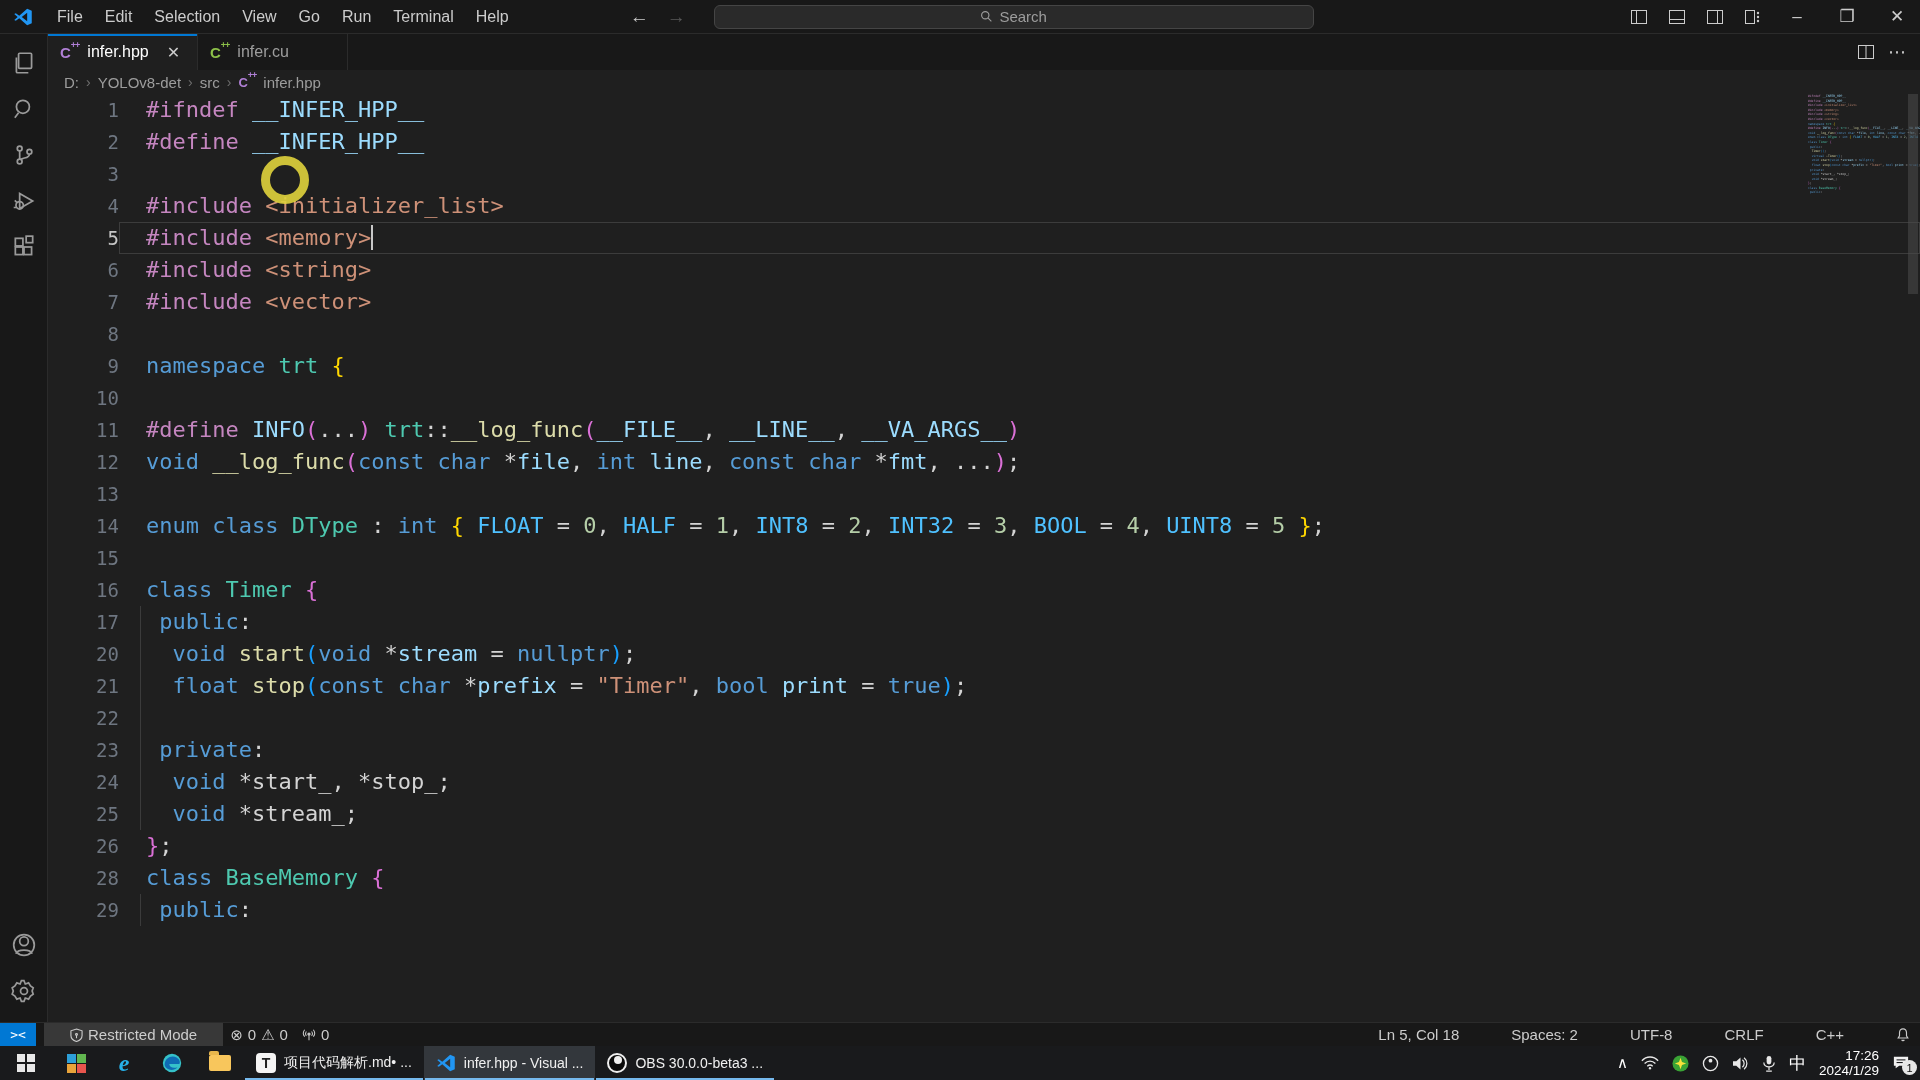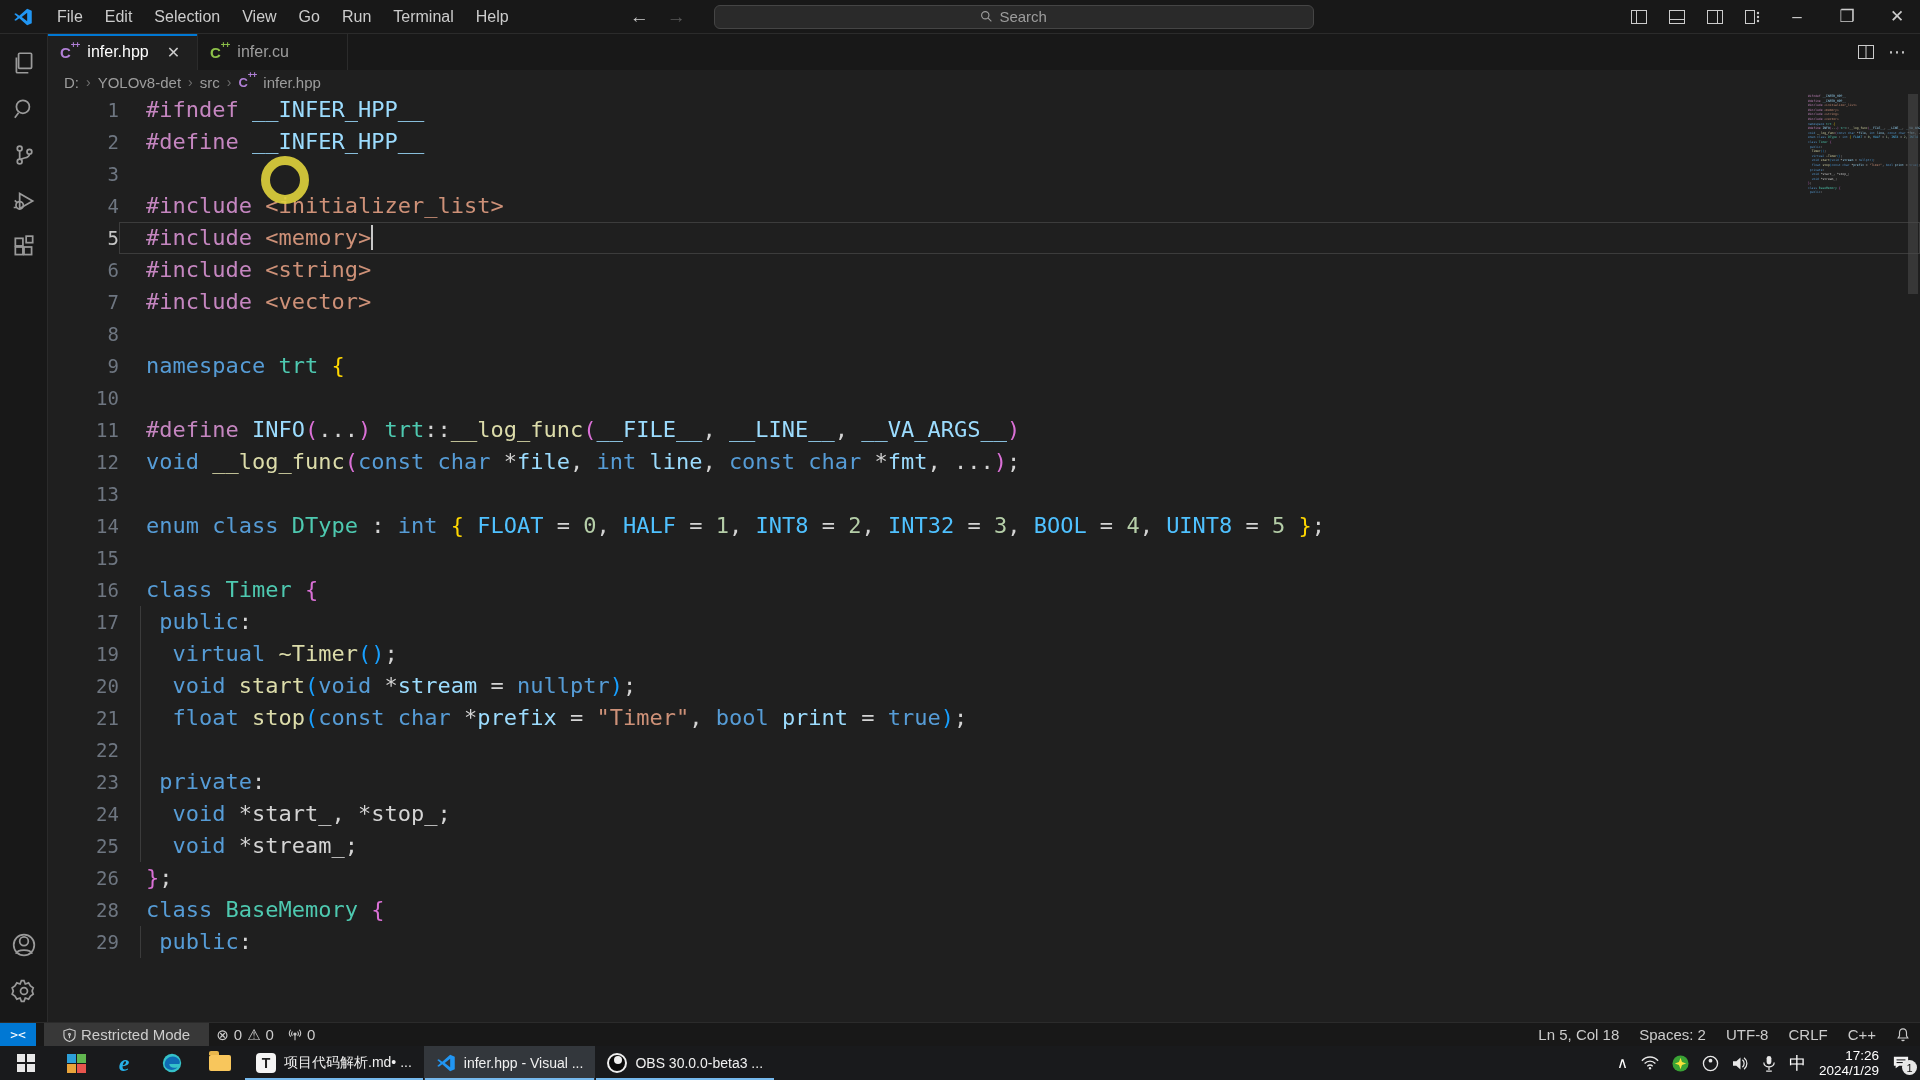--- a/index.html
+++ b/index.html
@@ -64,22 +64,22 @@
   .mml { white-space:pre; font:3px/4.6px "DejaVu Sans Mono", monospace; opacity:.9; }
   .scrollbar { position:absolute; top:0; right:0; width:14px; bottom:0; }
   .scroll-slider { position:absolute; top:0; right:2px; width:10px; height:200px; background:#4a4a4a; opacity:.55; }
 
   
   .statusbar { height:24px; flex:0 0 24px; background:#181818; border-top:1px solid #2b2b2b;
                display:flex; align-items:center; color:#cccccc; font-size:15px; }
   .remote-badge { width:36px; height:24px; background:#0078d4; color:#fff; display:flex;
                   align-items:center; justify-content:center; font:13px "DejaVu Sans Mono", monospace; }
   .sb-item { display:flex; align-items:center; gap:5px; padding:0 7px; height:24px; }
-  .restricted { background:rgba(255,255,255,.14); margin-left:8px; padding:0 19px;justify-content:space-between; }
-  .sb-right { margin-left:auto; display:flex; align-items:center; }
+  .restricted { background:rgba(255,255,255,.14); margin-left:8px; padding:0 26px;justify-content:space-between; }
+  .sb-right { margin-left:auto; display:flex; align-items:center;gap:32px; }
   .sb-right .sb-item { padding:0 10px; }
 
   
   .taskbar { height:34px; flex:0 0 34px; background:#191a1c; display:flex; align-items:stretch; color:#fff; }
   .tb-start { width:52px; display:flex; align-items:center; justify-content:center; }
   .win-logo { display:grid; grid-template-columns:8px 8px; grid-template-rows:8px 8px; gap:1.5px; }
   .win-logo div { background:#e8e8e8; }
   .tb-search { width:295px; border:1px solid #8c8c8c; background:#1d1f23; display:flex; align-items:center;
                gap:10px; padding-left:12px; font-size:15px; color:#e8e8e8; margin:1px 6px 1px 0; }
   .tb-icon { width:48px; display:flex; align-items:center; justify-content:center; font-size:20px; }
@@ -320,24 +320,20 @@
             </div>
             <div class="cl">
               <span class="ln">16</span>
               <span class="ct"><span style="color: rgb(86, 156, 214);">class</span><span style="color: rgb(212, 212, 212);"> </span><span style="color: rgb(78, 201, 176);">Timer</span><span style="color: rgb(212, 212, 212);"> </span><span style="color: rgb(218, 112, 214);">{</span></span>
             </div>
             <div class="cl">
               <span class="ln">17</span>
               <span class="ct"><span class="guide"></span><span style="color: rgb(212, 212, 212);"> </span><span style="color: rgb(86, 156, 214);">public</span><span style="color: rgb(212, 212, 212);">:</span></span>
             </div>
             <div class="cl">
-              <span class="ln">19</span>
-              <span class="ct"><span class="guide"></span><span style="color: rgb(212, 212, 212);">  </span><span style="color: rgb(86, 156, 214);">virtual</span><span style="color: rgb(212, 212, 212);"> </span><span style="color: rgb(220, 220, 170);">~Timer</span><span style="color: rgb(23, 159, 255);">()</span><span style="color: rgb(212, 212, 212);">;</span></span>
-            </div>
-            <div class="cl">
               <span class="ln">20</span>
               <span class="ct"><span class="guide"></span><span style="color: rgb(212, 212, 212);">  </span><span style="color: rgb(86, 156, 214);">void</span><span style="color: rgb(212, 212, 212);"> </span><span style="color: rgb(220, 220, 170);">start</span><span style="color: rgb(23, 159, 255);">(</span><span style="color: rgb(86, 156, 214);">void</span><span style="color: rgb(212, 212, 212);"> *</span><span style="color: rgb(156, 220, 254);">stream</span><span style="color: rgb(212, 212, 212);"> = </span><span style="color: rgb(86, 156, 214);">nullptr</span><span style="color: rgb(23, 159, 255);">)</span><span style="color: rgb(212, 212, 212);">;</span></span>
             </div>
             <div class="cl">
               <span class="ln">21</span>
               <span class="ct"><span class="guide"></span><span style="color: rgb(212, 212, 212);">  </span><span style="color: rgb(86, 156, 214);">float</span><span style="color: rgb(212, 212, 212);"> </span><span style="color: rgb(220, 220, 170);">stop</span><span style="color: rgb(23, 159, 255);">(</span><span style="color: rgb(86, 156, 214);">const</span><span style="color: rgb(212, 212, 212);"> </span><span style="color: rgb(86, 156, 214);">char</span><span style="color: rgb(212, 212, 212);"> *</span><span style="color: rgb(156, 220, 254);">prefix</span><span style="color: rgb(212, 212, 212);"> = </span><span style="color: rgb(206, 145, 120);">"Timer"</span><span style="color: rgb(212, 212, 212);">, </span><span style="color: rgb(86, 156, 214);">bool</span><span style="color: rgb(212, 212, 212);"> </span><span style="color: rgb(156, 220, 254);">print</span><span style="color: rgb(212, 212, 212);"> = </span><span style="color: rgb(86, 156, 214);">true</span><span style="color: rgb(23, 159, 255);">)</span><span style="color: rgb(212, 212, 212);">;</span></span>
             </div>
             <div class="cl">
               <span class="ln">22</span>
               <span class="ct"><span class="guide"></span></span>

